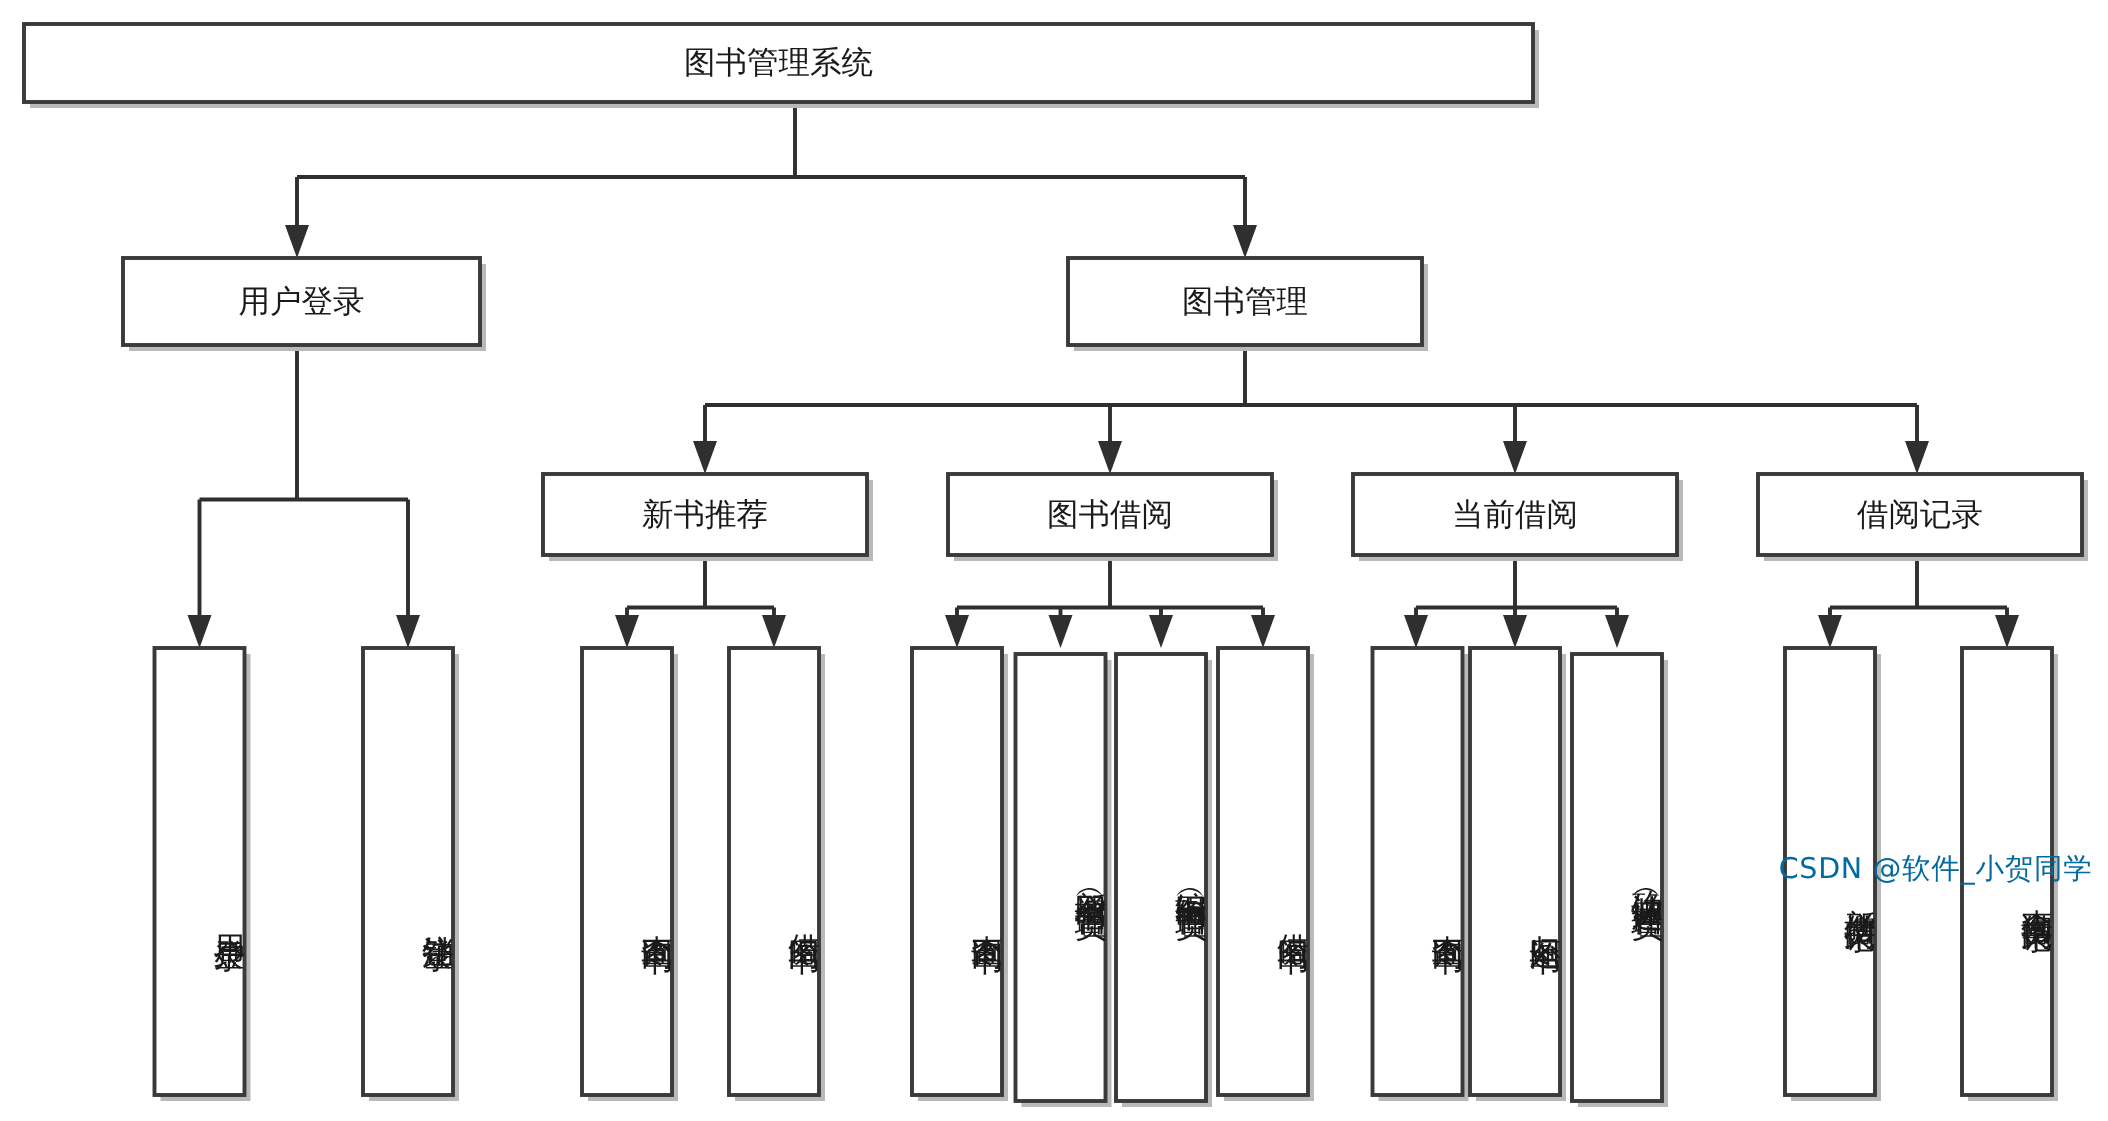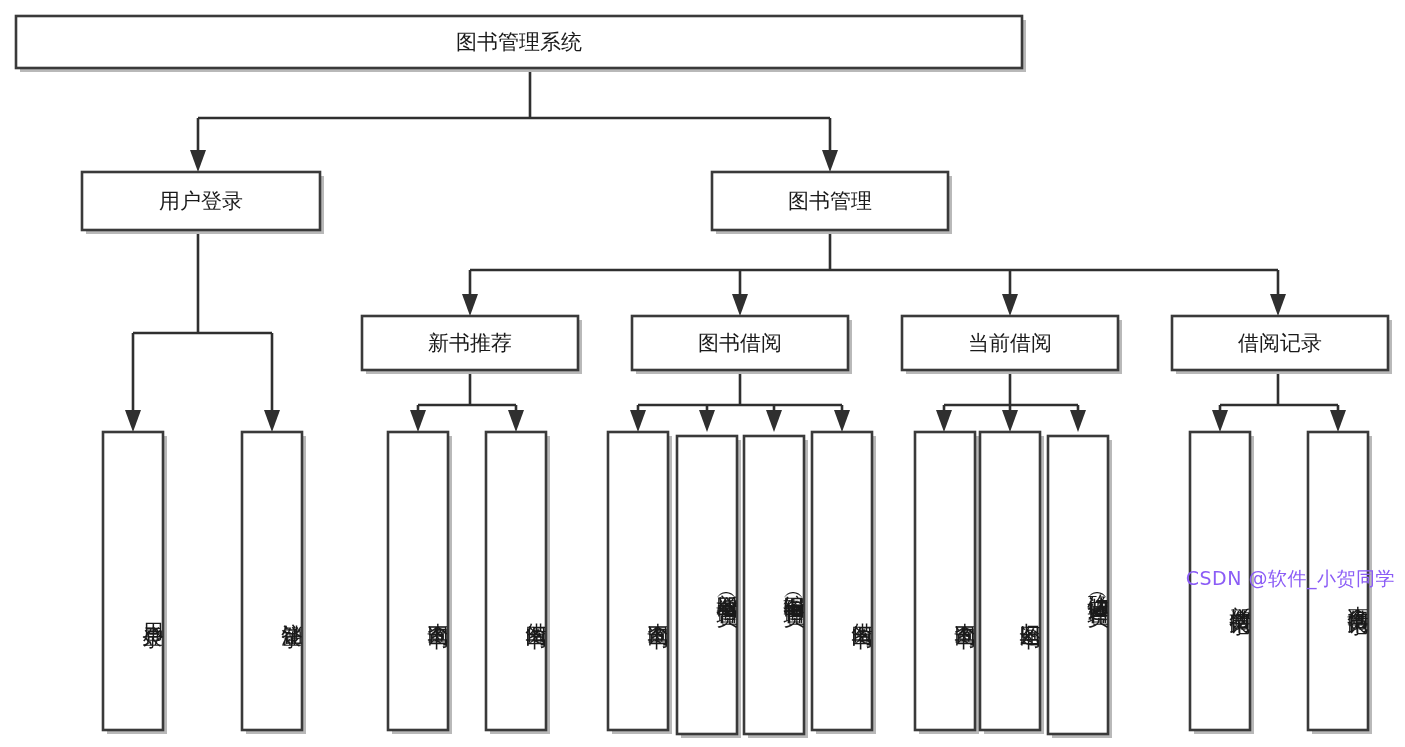--- a/index.html
+++ b/index.html
@@ -69,21 +69,21 @@
     justify-content: center;
     width: 100%;
     height: 100%;
   }
   .watermark {
     position: absolute;
     right: 10px;
     bottom: 4px;
     font-family: "DejaVu Sans", "Liberation Sans", sans-serif;
     font-size: 19px;
-    color: #8b5cf6;
+    color: #0369a1;
     letter-spacing: 0.5px;
     white-space: nowrap;
     user-select: none;
   }
 </style>
 </head>
 <body>
 
 <div id="diagram-root">
 

